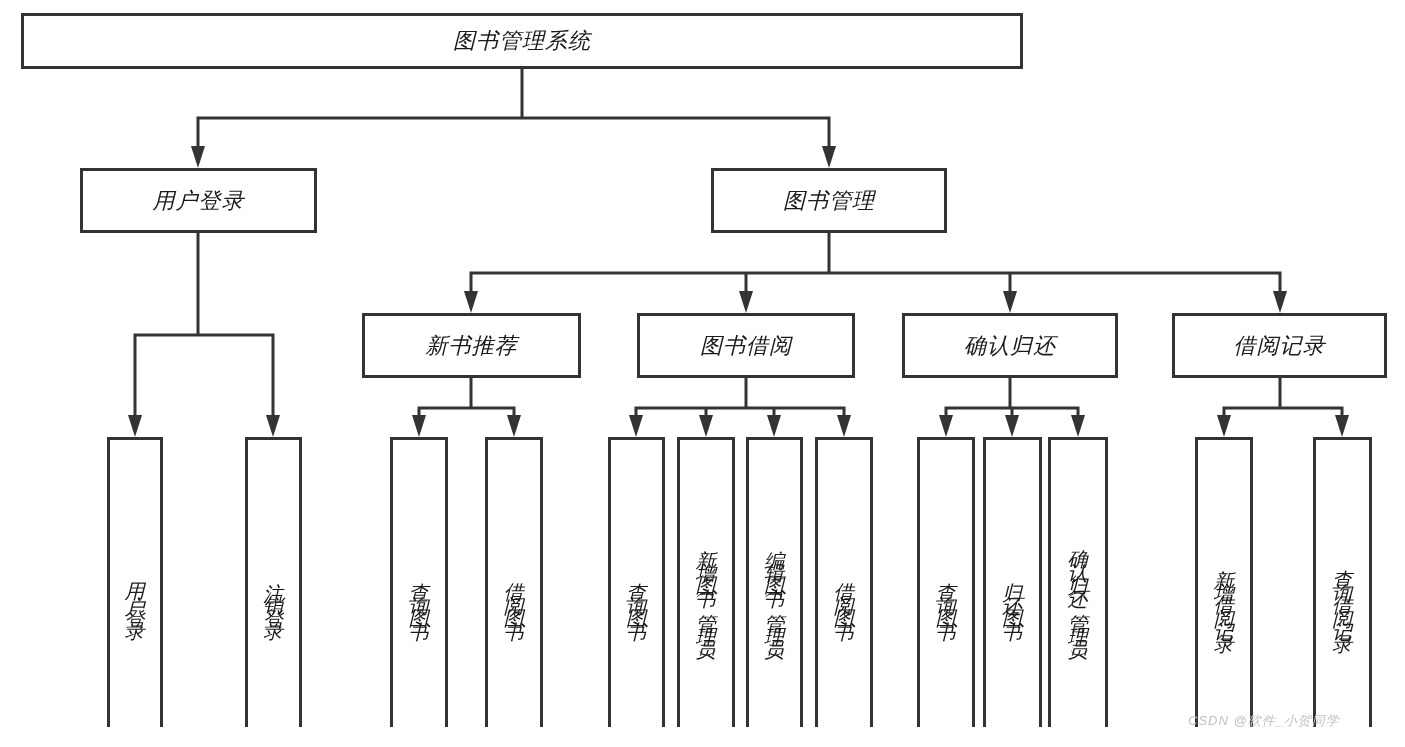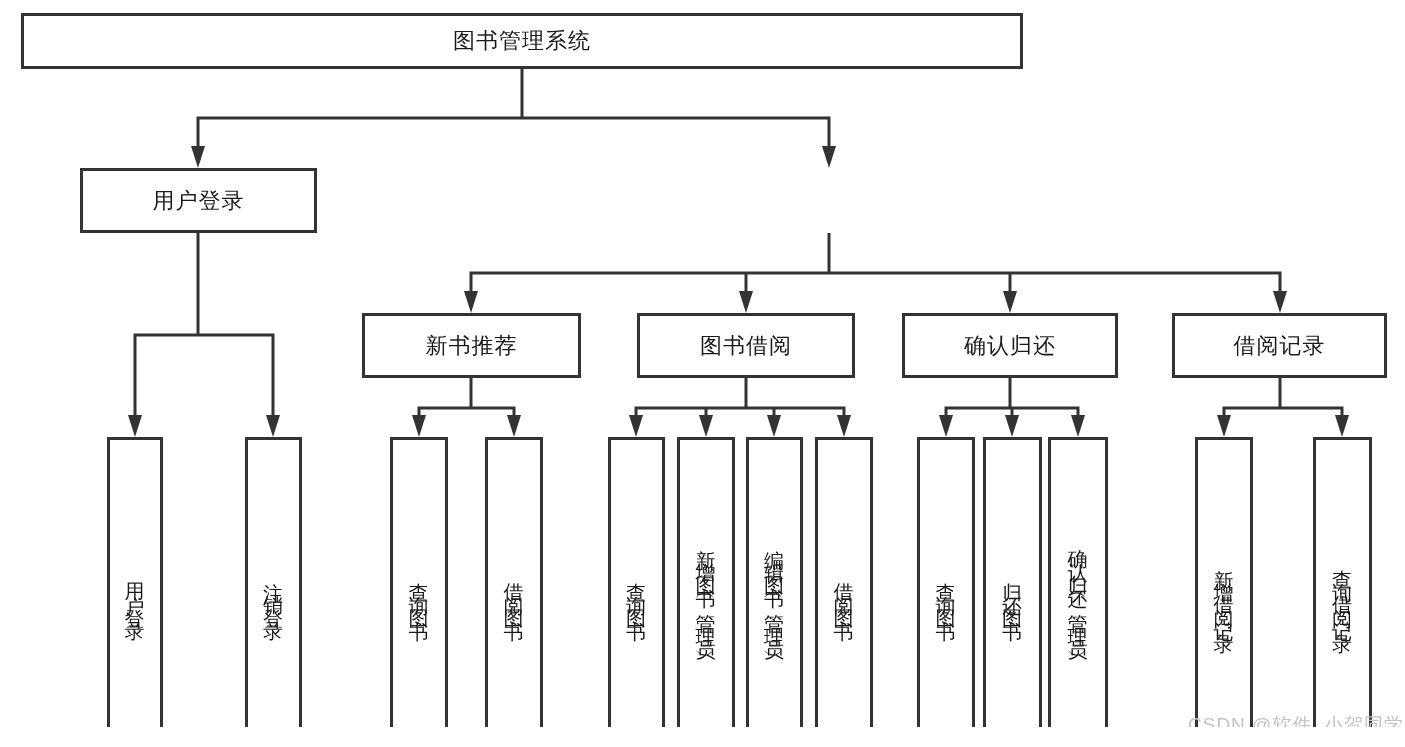--- a/index.html
+++ b/index.html
@@ -8,20 +8,21 @@
     --watermark:#c2c2c2;
     --background:#ffffff;
   }
   html,body{margin:0;padding:0;background:var(--background);}
   body{font-family:"Liberation Sans","DejaVu Sans",sans-serif;}
   #canvas{
     position:relative;
     width:1405px;height:727px;
     background:var(--background);
     overflow:hidden;
+    font-style:italic;
   }
   #connectors{position:absolute;left:0;top:0;z-index:1;}
   #connectors polyline{fill:none;stroke:var(--line);stroke-width:3;}
   #connectors polygon{fill:var(--line);stroke:none;}
   .hbox{
     position:absolute;z-index:2;
     box-sizing:border-box;
     border:3px solid var(--line);
     background:var(--background);
     display:flex;align-items:center;justify-content:center;
@@ -39,21 +40,21 @@
     writing-mode:vertical-rl;
     text-orientation:mixed;
     font-size:20px;color:var(--text);
     letter-spacing:13px;
     line-height:1;
     margin-bottom:-13px; 
   }
   #watermark{
     position:absolute;z-index:3;
     left:1188px;top:712px;
-    font-size:19px;color:var(--watermark);
+    font-size:13px;color:var(--watermark);
     letter-spacing:1px;white-space:nowrap;
   }
 </style>
 </head>
 <body>
 
 <div id="canvas">
 
   <svg id="connectors" width="1405" height="747" viewBox="0 0 1405 747">
 
@@ -99,20 +100,21 @@
 
     <polyline points="1280,378 1280,408"></polyline>
     <polyline points="1224,419 1224,408 1342,408 1342,419"></polyline>
     <polygon points="1217,415 1231,415 1224,437"></polygon>
     <polygon points="1335,415 1349,415 1342,437"></polygon>
   </svg>
 
   <div class="hbox" style="left:21px;top:13px;width:1002px;height:56px;">图书管理系统</div>
 
   <div class="hbox" style="left:80px;top:168px;width:237px;height:65px;">用户登录</div>
+  <div class="hbox" style="left:711px;top:168px;width:236px;height:65px;">图书管理</div>
 
   <div class="hbox" style="left:637px;top:313px;width:218px;height:65px;">图书借阅</div>
   <div class="hbox" style="left:362px;top:313px;width:219px;height:65px;">新书推荐</div>
   <div class="hbox" style="left:902px;top:313px;width:216px;height:65px;">确认归还</div>
   <div class="hbox" style="left:1172px;top:313px;width:215px;height:65px;text-align:center;">借阅记录</div>
 
   <div class="vbox" style="left:107px;top:437px;width:56px;height:298px;">
     <span>用户登录</span>
     </div>
   <div class="vbox" style="left:245px;top:437px;width:57px;height:298px;">

